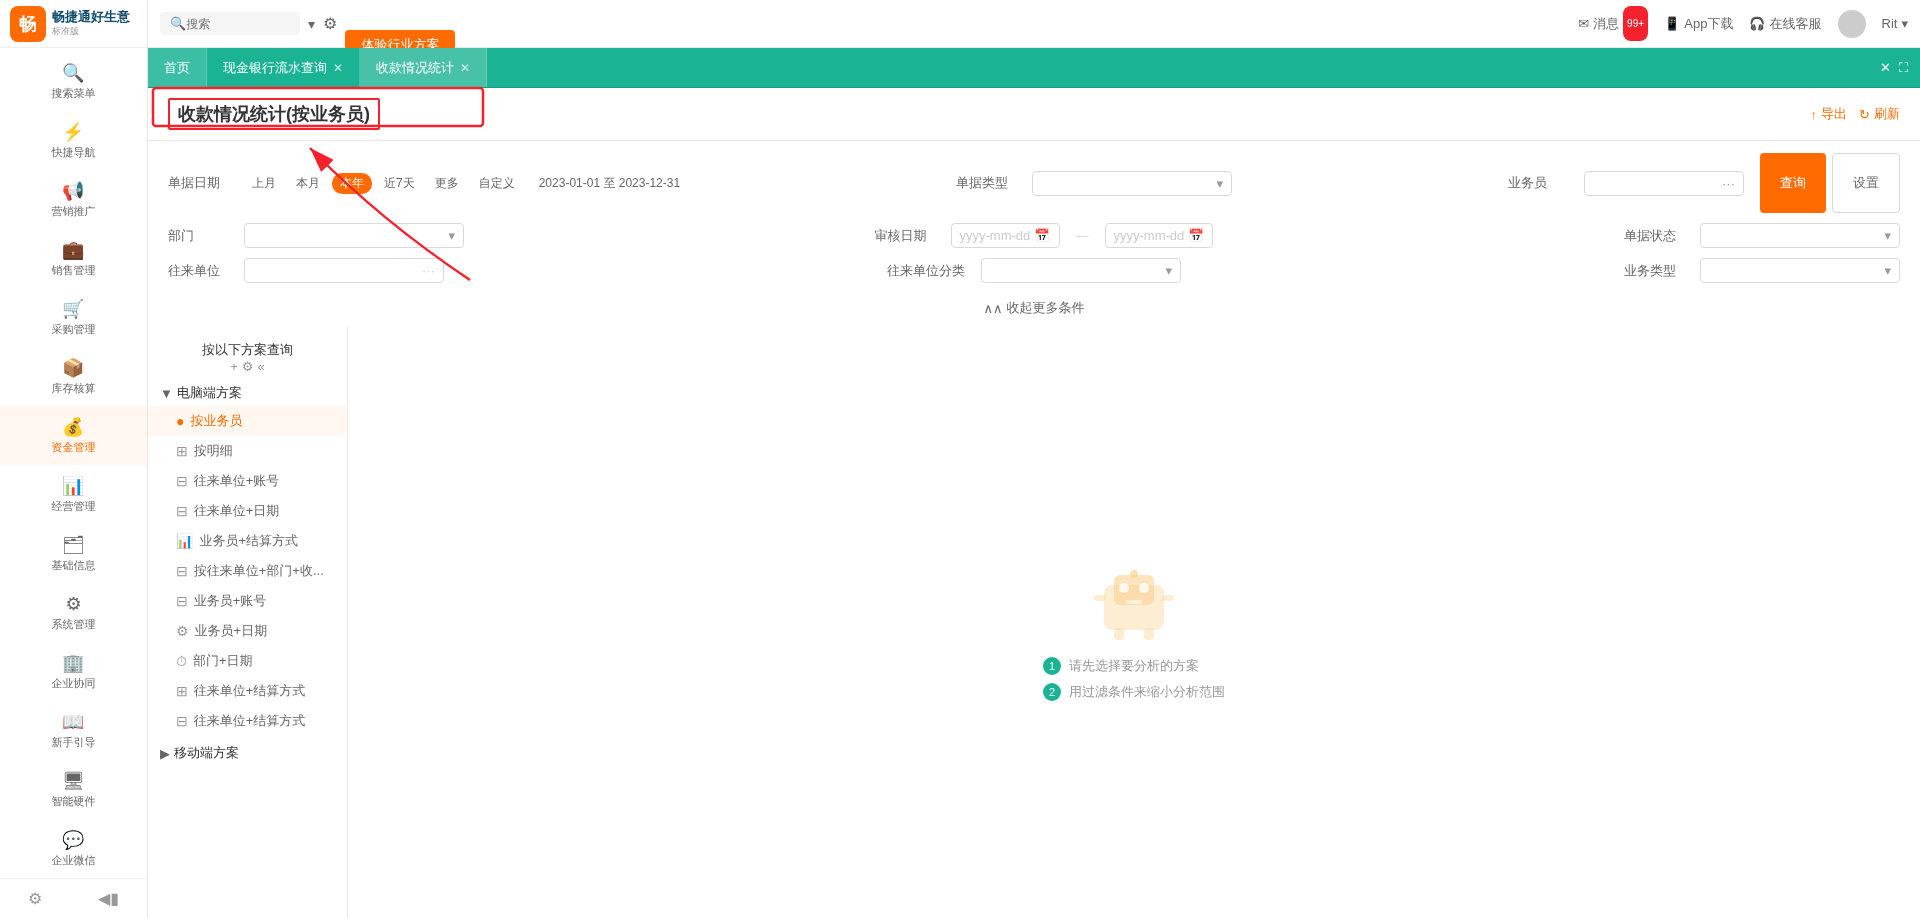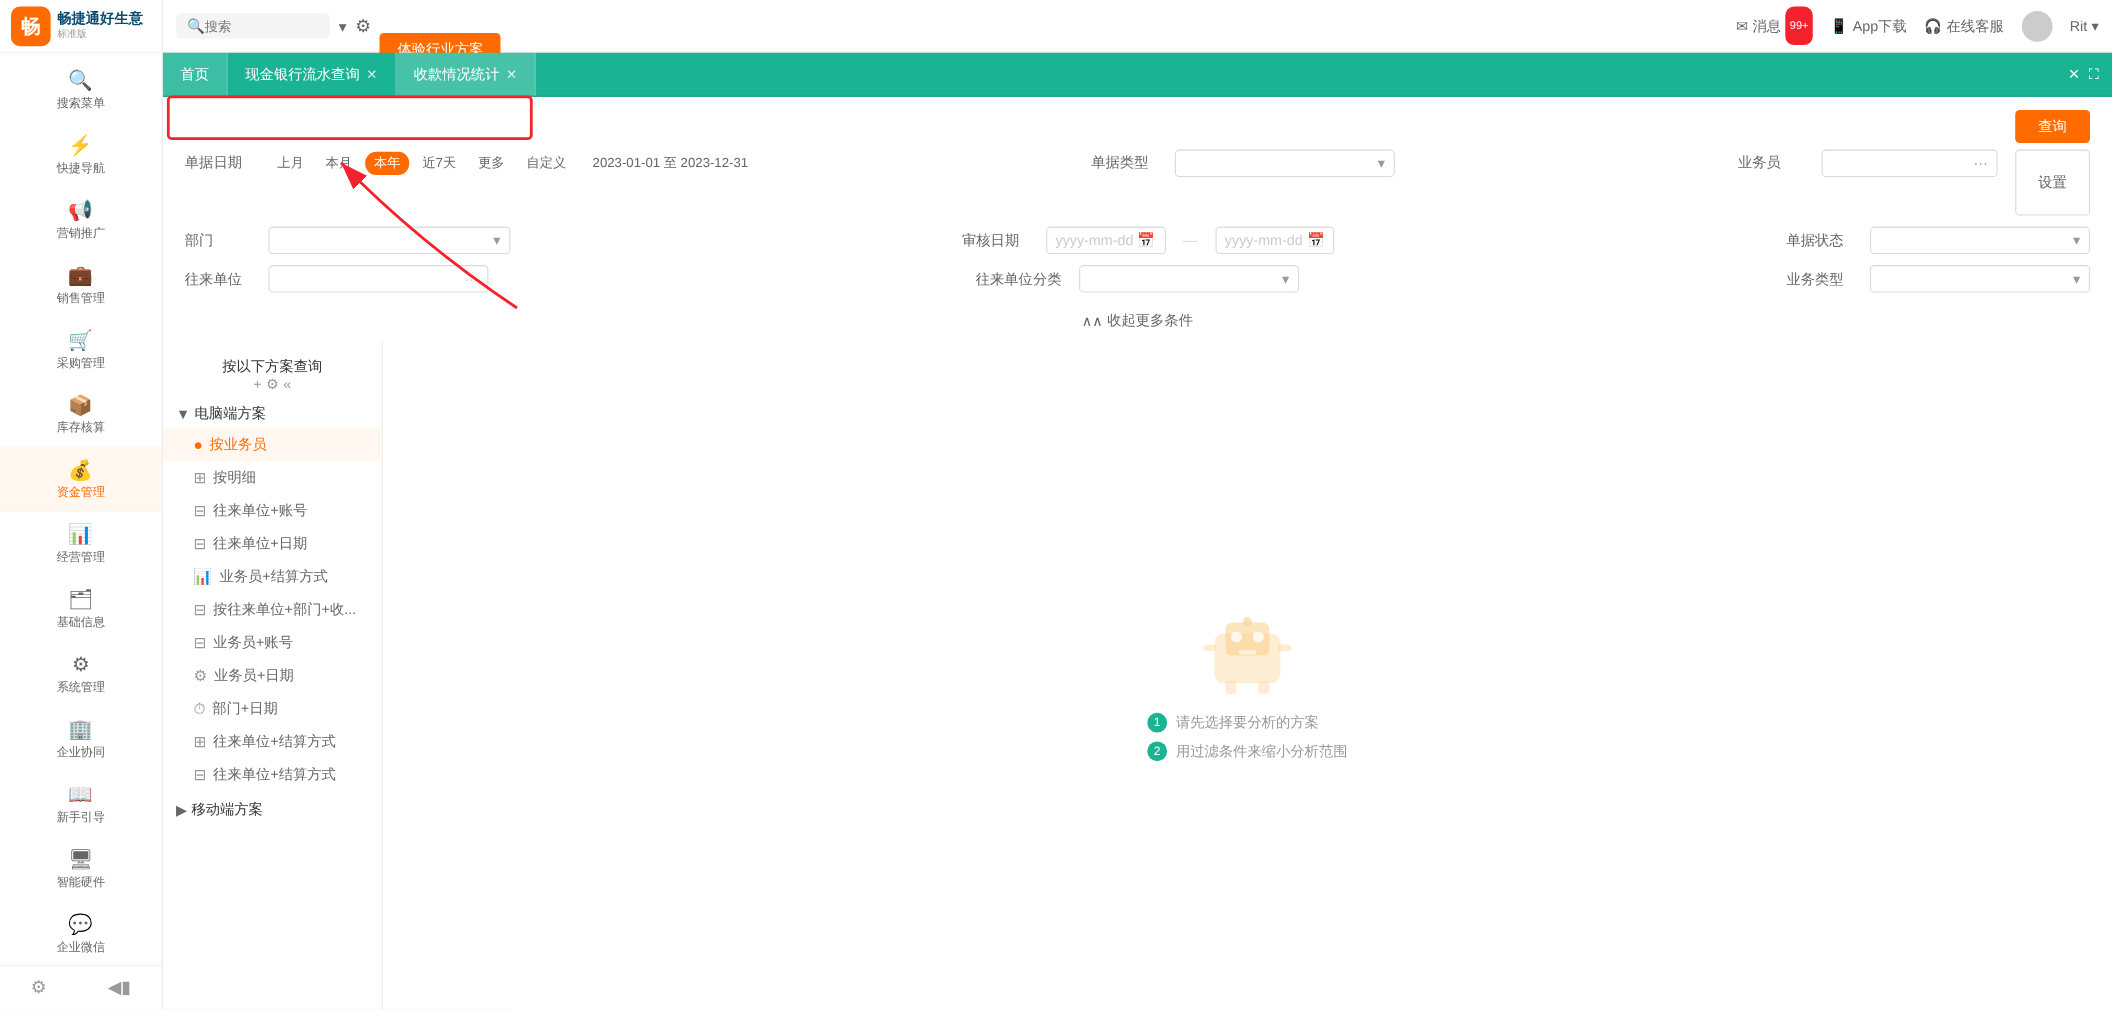--- a/index.html
+++ b/index.html
@@ -58,21 +58,21 @@
     .filter-option { padding: 2px 8px; font-size: 12px; color: #666; cursor: pointer; border-radius: 2px; }
     .filter-option.active { background: #ff6b00; color: #fff; border-radius: 10px; }
     .date-range { color: #666; font-size: 12px; }
     .filter-select { display: flex; align-items: center; border: 1px solid #d9d9d9; border-radius: 4px; padding: 4px 8px; min-width: 200px; color: #666; font-size: 12px; cursor: pointer; background: #fff; }
     .filter-select .arrow { margin-left: auto; color: #999; }
     .date-input { border: 1px solid #d9d9d9; border-radius: 4px; padding: 4px 8px; color: #ccc; font-size: 12px; display: flex; align-items: center; gap: 4px; }
     .filter-dots { color: #ccc; cursor: pointer; }
 
     .collapse-btn { display: flex; align-items: center; justify-content: center; padding: 6px 0; color: #666; font-size: 12px; cursor: pointer; gap: 4px; margin-top: 4px; }
 
-    .query-actions { display: flex; flex-direction: column; gap: 6px; margin-left: auto; }
+    .query-actions { display: flex; flex-direction: row; gap: 6px; margin-left: auto; }
     .btn-query { background: #ff6b00; color: #fff; border: none; border-radius: 4px; padding: 6px 20px; font-size: 13px; cursor: pointer; }
     .btn-set { background: #fff; color: #666; border: 1px solid #d9d9d9; border-radius: 4px; padding: 20px 20px; font-size: 13px; cursor: pointer; }
 
     
     .body-area { display: flex; flex: 1; overflow: hidden; }
     .left-panel { width: 200px; background: #fff; border-right: 1px solid #e8e8e8; overflow-y: auto; padding: 8px 0; }
     .left-panel-header { display: flex; align-items: center; padding: 6px 12px; color: #333; font-size: 13px; flex-direction: column; }
     .left-panel-header-text { flex: 1; }
     .left-panel-icons { display: flex; gap: 4px; color: #999; cursor: pointer; font-size: 14px; }
     .plan-group { margin-bottom: 4px; }
@@ -219,20 +219,33 @@
     </div>
     <div class="tab-spacer"></div>
     <div class="tab-actions">
       <span>✕</span>
       <span>⛶</span>
     </div>
   </div>
 
   <div class="body-container">
 
+    <div class="page-header">
+      <div class="page-title">收款情况统计(按业务员)</div>
+      <div class="page-header-actions">
+        <button class="header-action-btn">
+          <span>↑</span>
+          <span>导出</span>
+        </button>
+        <button class="header-action-btn">
+          <span>↻</span>
+          <span>刷新</span>
+        </button>
+      </div>
+    </div>
 
     <div class="filter-section">
 
       <div class="filter-row">
         <span class="filter-label">单据日期</span>
         <div class="filter-group">
           <span class="filter-option">上月</span>
           <span class="filter-option">本月</span>
           <span class="filter-option active">本年</span>
           <span class="filter-option">近7天</span>

